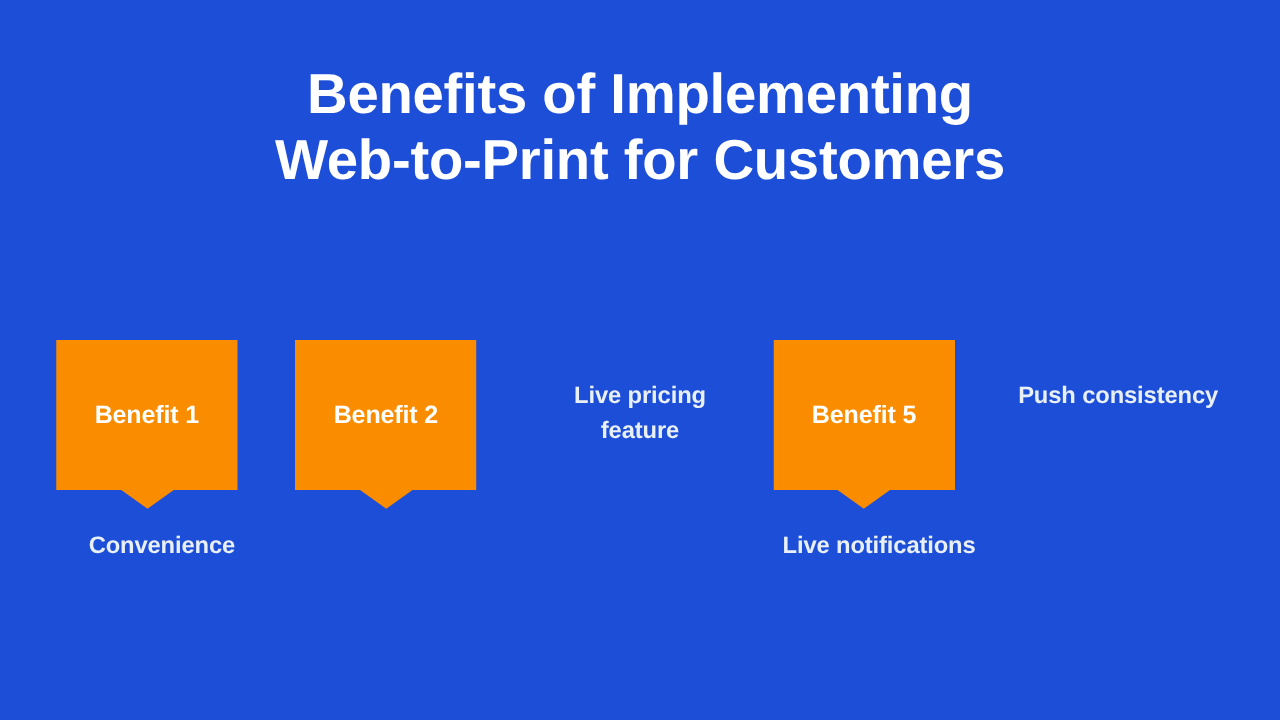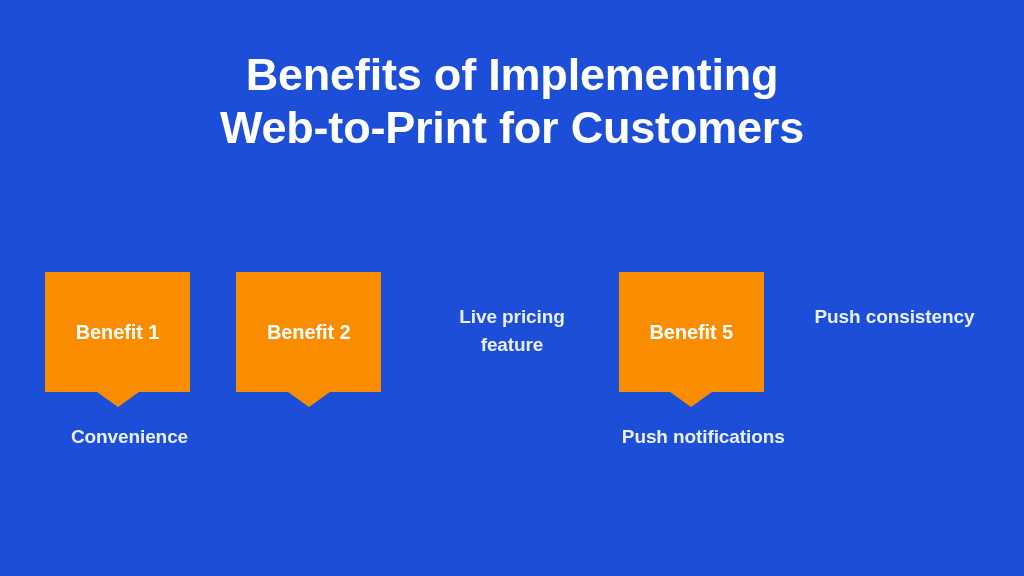--- a/index.html
+++ b/index.html
@@ -127,21 +127,21 @@
 
     <div class="benefit-col">
       <div class="benefit-caption">Live pricing feature</div>
     </div>
 
 
     <div class="benefit-col">
       <div class="benefit-card">
         <span class="benefit-label">Benefit 5</span>
       </div>
-      <div class="benefit-caption">Push notifications</div>
+      <div class="benefit-caption">Live notifications</div>
     </div>
 
     <div class="benefit-col">
       <div class="benefit-caption">Push consistency</div>
     </div>
 
   </div>
 </div>
 
 </body></html>

